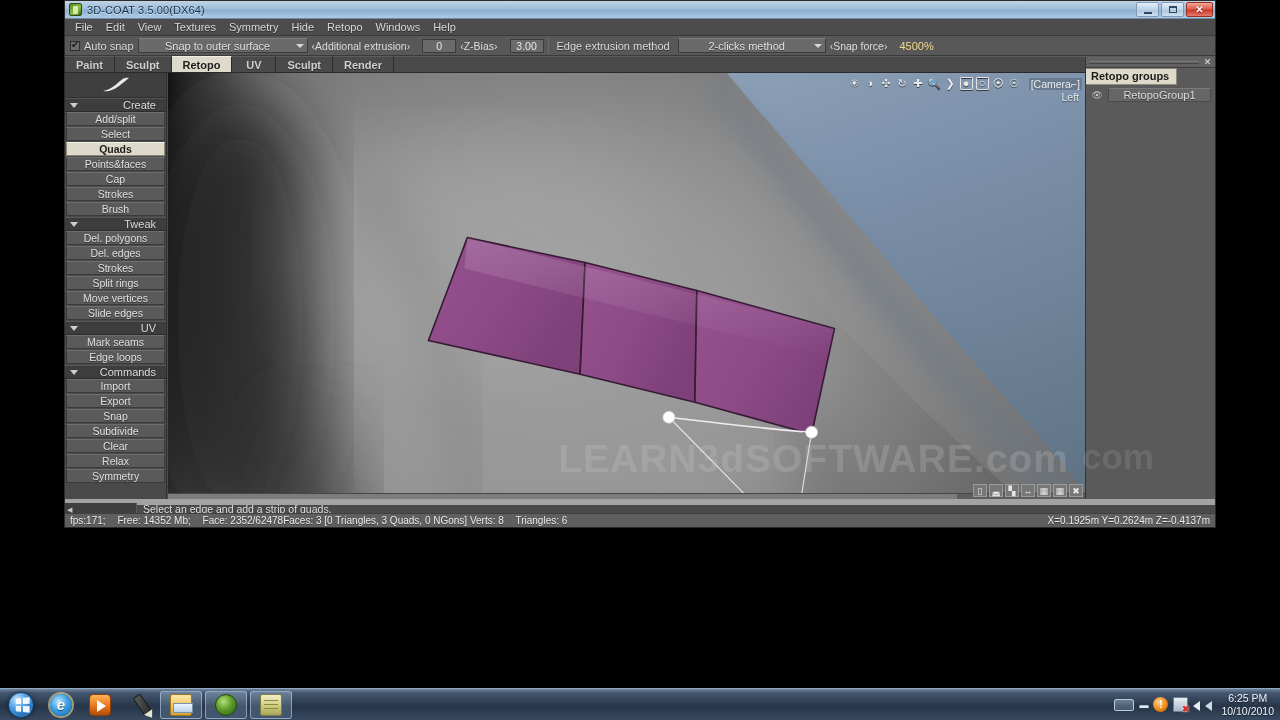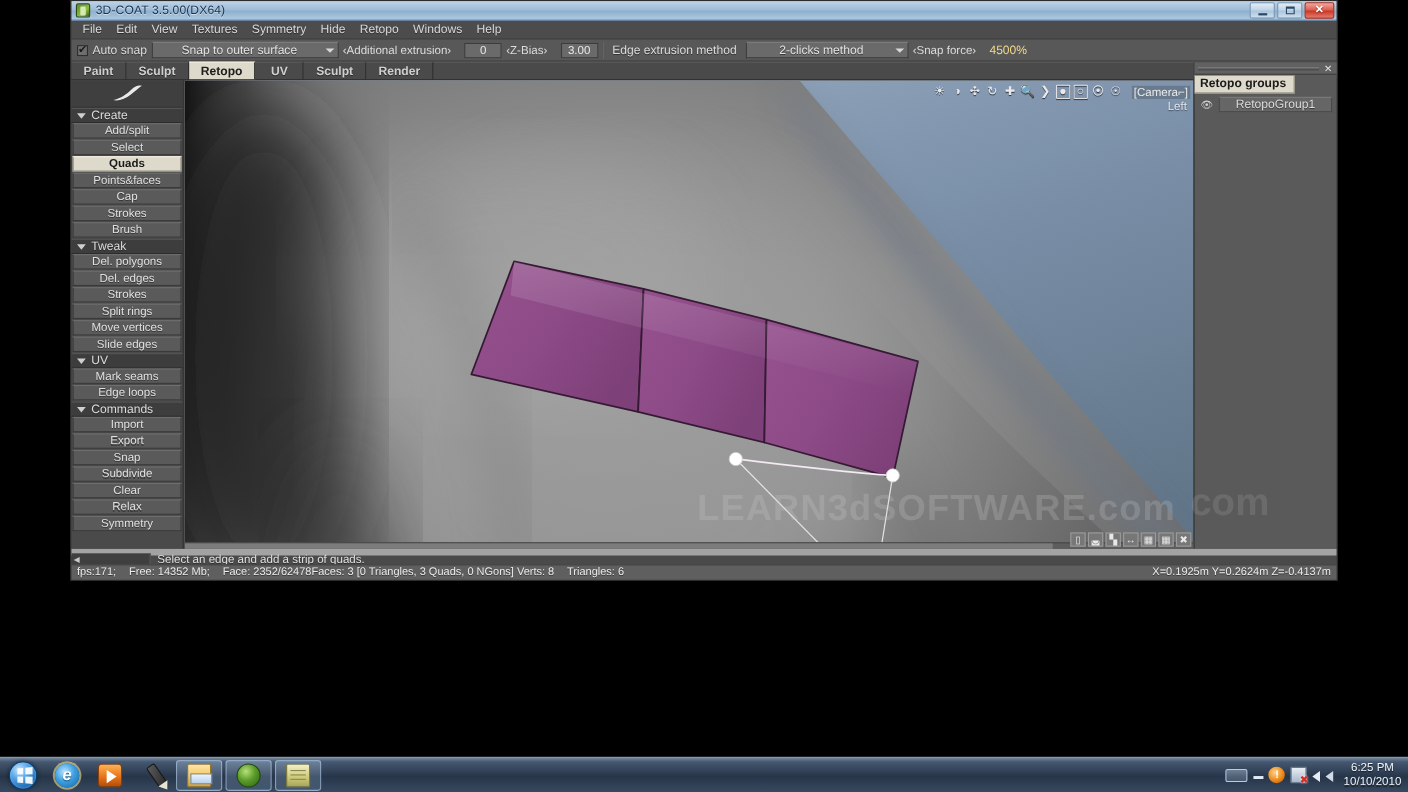--- a/index.html
+++ b/index.html
@@ -137,21 +137,21 @@
   }
   .group-hdr{
     height:14px; background:#3d3d3d; display:flex;align-items:center;gap:5px;
     padding-left:5px; border-top:1px solid #565656; border-bottom:1px solid #2c2c2c;
   }
   .group-hdr .caret{
     width:0;height:0;border-left:4px solid transparent;border-right:4px solid transparent;
     border-top:5px solid #cfcfcf;
   }
   .group-hdr .gname{
-    flex:1 1 auto; text-align:left; font-size:11px; color:#dcdcdc;
+    flex:1 1 auto; text-align:right; font-size:11px; color:#dcdcdc;
     text-shadow:0 1px 0 #2a2a2a; padding-right:10px;
   }
   .tool-btn{
     height:14px; margin:0 1px 1px 1px; background:#5a5a5a;
     border:1px solid #3a3a3a; border-top-color:#6e6e6e;
     display:flex;align-items:center;justify-content:center;
     font-size:10.5px; color:#e0e0e0; text-shadow:0 1px 0 #343434;
     white-space:nowrap; overflow:hidden;
   }
   .tool-btn.active{
@@ -180,21 +180,21 @@
   #cam-label{
     margin-left:5px; font-size:10.5px;color:#eaeaea;
     background:rgba(40,44,52,.25); padding:0 2px;
   }
   #view-label{
     position:absolute; right:6px; top:18px; font-size:10.5px; color:#e6eaf0; z-index:6;
     text-shadow:0 1px 1px rgba(0,0,0,.5);
   }
   #watermark{
     position:absolute; right:16px; bottom:18px; z-index:4;
-    font-size:33px; font-weight:bold; letter-spacing:1px;
+    font-size:39px; font-weight:bold; letter-spacing:1px;
     color:rgba(210,210,210,.22); white-space:nowrap;
     font-family:"Liberation Sans", sans-serif;
   }
   #vp-bottom-icons{
     position:absolute; right:2px; bottom:2px; display:flex; gap:2px; z-index:6;
   }
   #vp-bottom-icons .bi{
     width:14px;height:13px; border:1px solid #9b9b9b; background:#777;
     display:flex;align-items:center;justify-content:center;
     font-size:9px;color:#e8e8e8;

